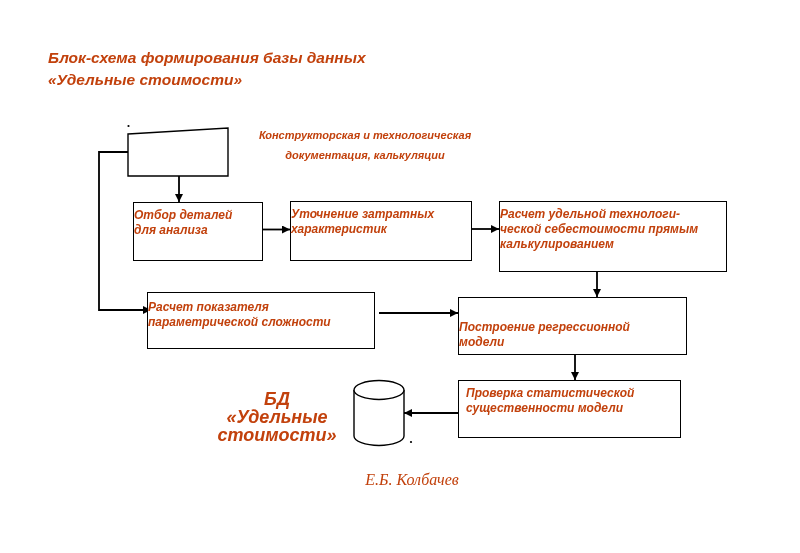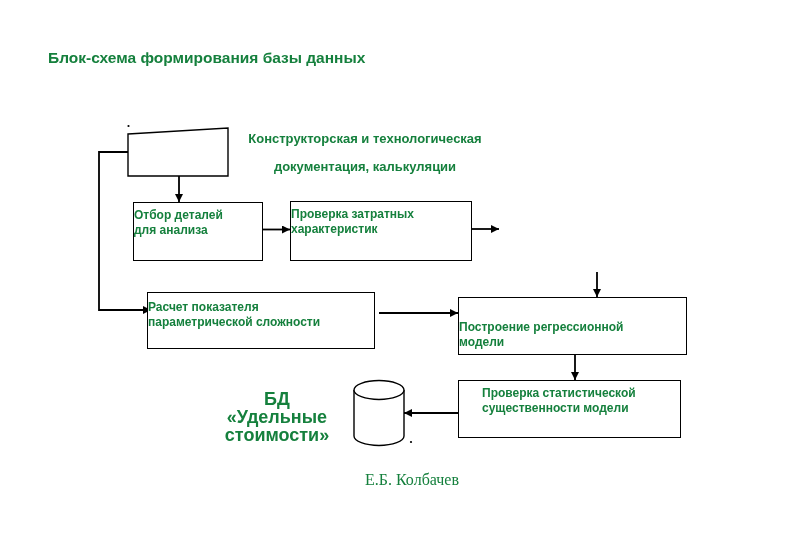--- a/index.html
+++ b/index.html
@@ -2,22 +2,23 @@
 <html><head>
 <meta charset="utf-8">
 <style>
   html, body { margin: 0; padding: 0; background: #ffffff; }
   .slide {
     position: relative;
     width: 800px;
     height: 553px;
     background: #ffffff;
     font-family: "Liberation Sans", sans-serif;
-    color: #15803d;
+    color: #c2410c;
     overflow: hidden;
+    font-style: italic;
   }
   .title {
     position: absolute;
     left: 48px;
     top: 47px;
     font-weight: bold;
     font-size: 15.5px;
     line-height: 22px;
   }
   svg.connectors {
@@ -31,30 +32,30 @@
     border: 1.4px solid #000000;
     background: #ffffff;
     font-weight: bold;
     font-size: 12px;
     line-height: 15px;
     white-space: pre-line;
     padding-top: 5px;
   }
   .box.align-left {
     text-align: left;
-    padding-left: 23px;
+    padding-left: 7px;
     padding-right: 4px;
   }
   .float-label {
     position: absolute;
     font-weight: bold;
     text-align: center;
     white-space: pre-line;
   }
-  #doc-label { left: 240px; top: 125px; width: 250px; font-size: 13px; line-height: 28px; }
+  #doc-label { left: 240px; top: 125px; width: 250px; font-size: 11px; line-height: 20px; }
   #db-label  { left: 217px; top: 390px; width: 120px; font-size: 18px; line-height: 18px; }
   .footer-line {
     position: absolute;
     left: 0;
     width: 800px;
     text-align: center;
     font-family: "Liberation Serif", serif;
     font-size: 16px;
     white-space: pre-wrap;
     margin-left: 12px;
@@ -62,20 +63,21 @@
   #footer-author { top: 471px; }
   #footer-conf   { top: 492px; }
 </style>
 </head>
 <body>
 
 <div class="slide">
 
   <div class="title">
     <div>Блок-схема формирования базы данных</div>
+    <div>«Удельные стоимости»</div>
   </div>
 
   <svg class="connectors" width="800" height="553" viewBox="0 0 800 553">
     <defs>
       <marker id="arrow" viewBox="0 0 10 10" refX="10" refY="5" markerWidth="9" markerHeight="8" orient="auto" markerUnits="userSpaceOnUse">
         <path d="M0,0 L10,5 L0,10 z" fill="#000000"></path>
       </marker>
     </defs>
 
     <polygon points="128,134 228,128 228,176 128,176" fill="#ffffff" stroke="#000000" stroke-width="1.4"></polygon>
@@ -94,23 +96,26 @@
 
     <g>
       <path d="M354 390 L354 436 A25 9.5 0 0 0 404 436 L404 390" fill="#ffffff" stroke="#000000" stroke-width="1.4"></path>
       <ellipse cx="379" cy="390" rx="25" ry="9.5" fill="#ffffff" stroke="#000000" stroke-width="1.4"></ellipse>
     </g>
   </svg>
 
   <div class="box" style="left:133px; top:202px; width:130px; height:59px;">Отбор деталей
 для анализа</div>
 
-  <div class="box" style="left:290px; top:201px; width:182px; height:60px;">Проверка затратных
+  <div class="box" style="left:290px; top:201px; width:182px; height:60px;">Уточнение затратных
 характеристик</div>
 
+  <div class="box" style="left:499px; top:201px; width:228px; height:71px;">Расчет удельной технологи-
+ческой себестоимости прямым
+калькулированием</div>
 
   <div class="box" style="left:147px; top:292px; width:228px; height:57px; padding-top:7px;">Расчет показателя
 параметрической сложности</div>
 
   <div class="box" style="left:458px; top:297px; width:229px; height:58px; padding-top:22px;">Построение регрессионной
 модели</div>
 
   <div class="box align-left" style="left:458px; top:380px; width:223px; height:58px;">Проверка статистической
 существенности модели</div>
 

